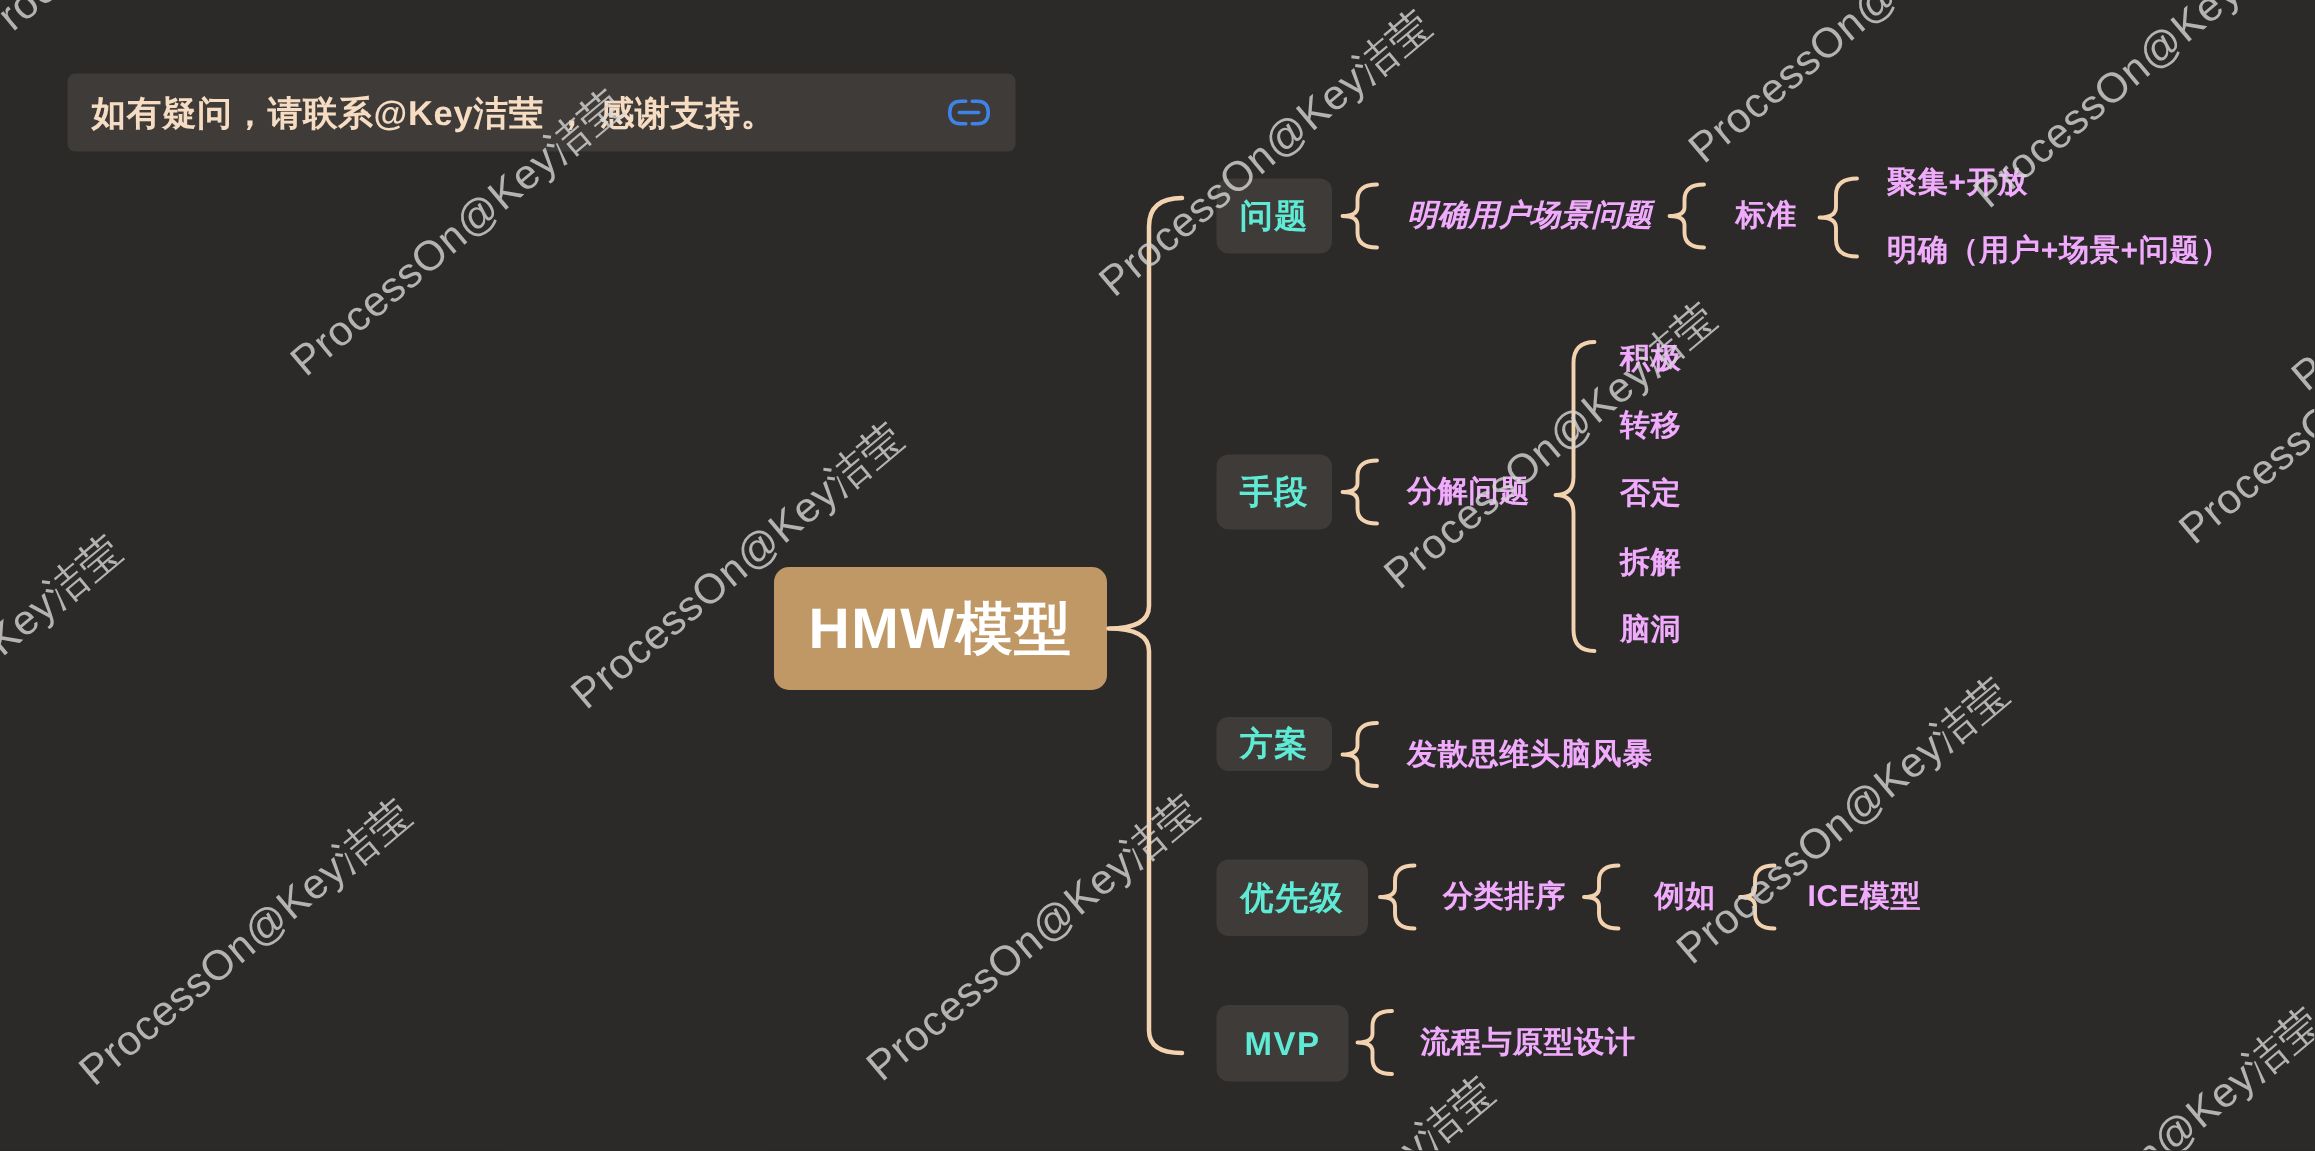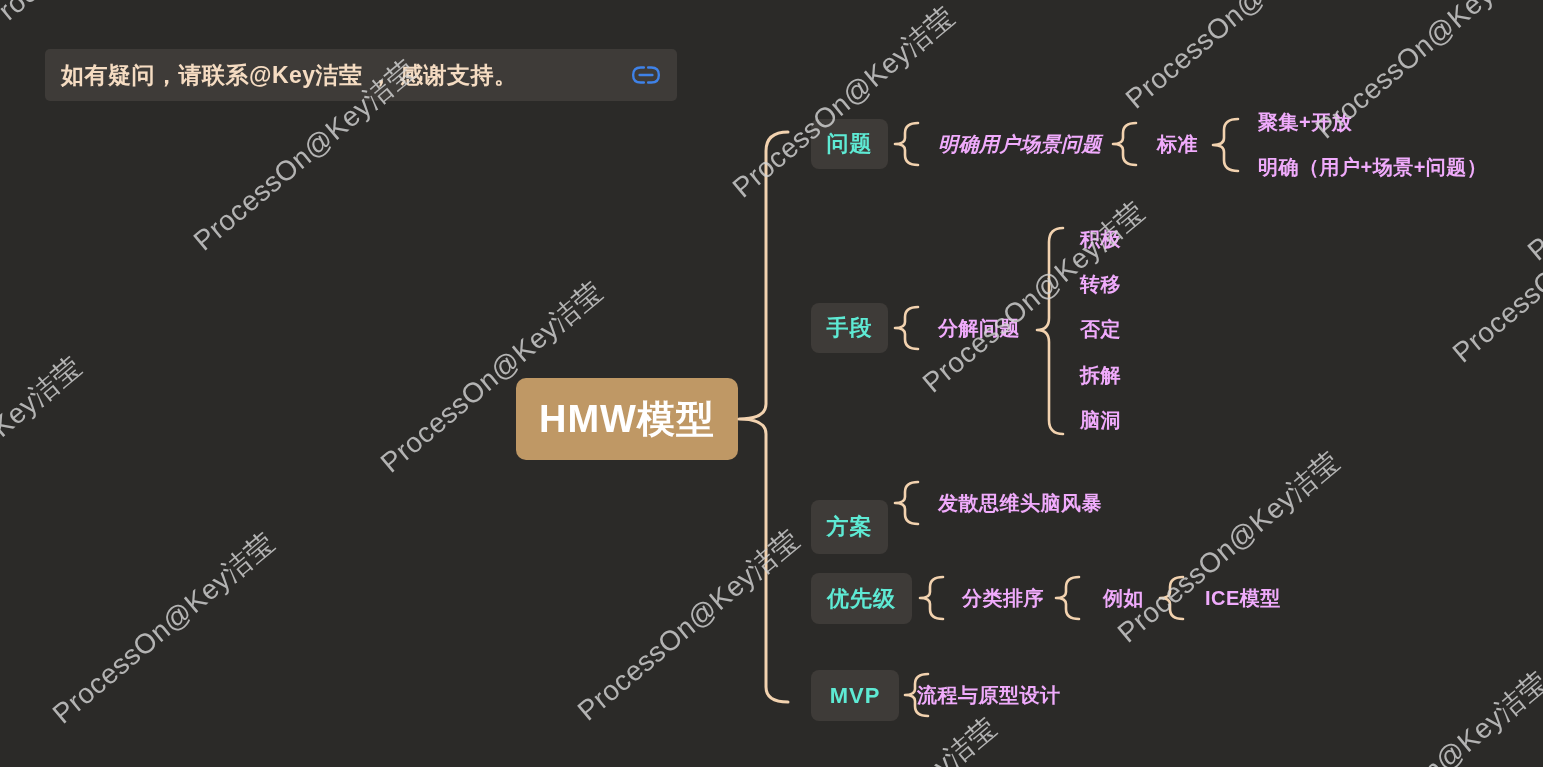--- a/index.html
+++ b/index.html
@@ -121,21 +121,21 @@
   <div class="node-text" style="left:1080px;top:316px;">
     <span>否定</span>
   </div>
   <div class="node-text" style="left:1080px;top:362px;">
     <span>拆解</span>
   </div>
   <div class="node-text" style="left:1080px;top:407px;">
     <span>脑洞</span>
   </div>
 
-  <div class="branch-box" style="left:811px;top:478px;width:77px;height:54px;margin-top:22px;">
+  <div class="branch-box" style="left:811px;top:478px;width:77px;height:36px;">
     <span>方案</span>
   </div>
   <svg class="brace" style="left:893px;top:477px;" width="28" height="52" viewBox="0 0 28 52">
     <path stroke-width="2.6" d="M25 5 Q12 5 12 15 L12 20 Q12 26 2 26 Q12 26 12 32 L12 37 Q12 47 25 47"></path>
   </svg>
   <div class="node-text" style="left:938px;top:490px;">
     <span>发散思维头脑风暴</span>
   </div>
 
   <div class="branch-box" style="left:811px;top:573px;width:101px;height:51px;">
@@ -159,21 +159,21 @@
   <div class="node-text" style="left:1205px;top:585px;text-align:center;">
     <span>ICE模型</span>
   </div>
 
   <div class="branch-box" style="left:811px;top:670px;width:88px;height:51px;">
     <span>MVP</span>
   </div>
   <svg class="brace" style="left:903px;top:669px;" width="28" height="52" viewBox="0 0 28 52">
     <path stroke-width="2.6" d="M25 5 Q12 5 12 15 L12 20 Q12 26 2 26 Q12 26 12 32 L12 37 Q12 47 25 47"></path>
   </svg>
-  <div class="node-text" style="left:917px;top:682px;">
+  <div class="node-text" style="left:947px;top:682px;">
     <span>流程与原型设计</span>
   </div>
 
   <div class="wm" style="left:-12px;top:12px;">ProcessOn@Key洁莹</div>
   <div class="wm" style="left:737px;top:177px;">ProcessOn@Key洁莹</div>
   <div class="wm" style="left:1130px;top:88px;">ProcessOn@Key洁莹</div>
   <div class="wm" style="left:1320px;top:118px;">ProcessOn@Key洁莹</div>
   <div class="wm" style="left:198px;top:230px;">ProcessOn@Key洁莹</div>
   <div class="wm" style="left:385px;top:452px;">ProcessOn@Key洁莹</div>
   <div class="wm" style="left:-136px;top:527px;">ProcessOn@Key洁莹</div>

